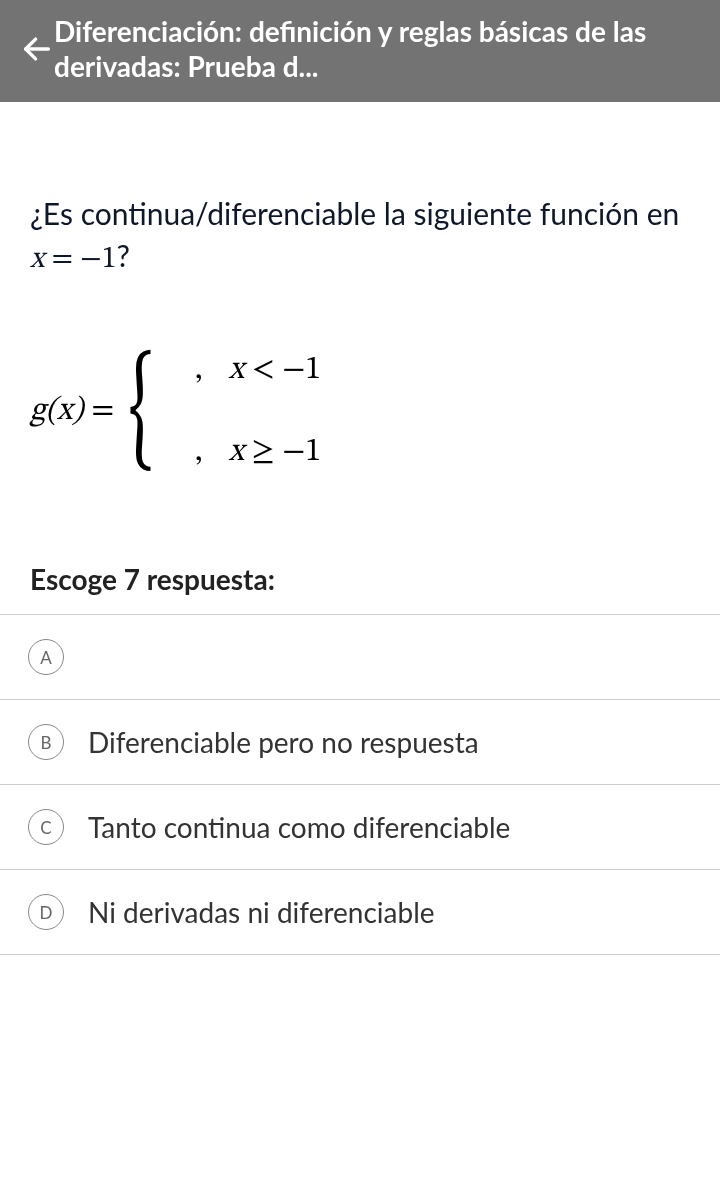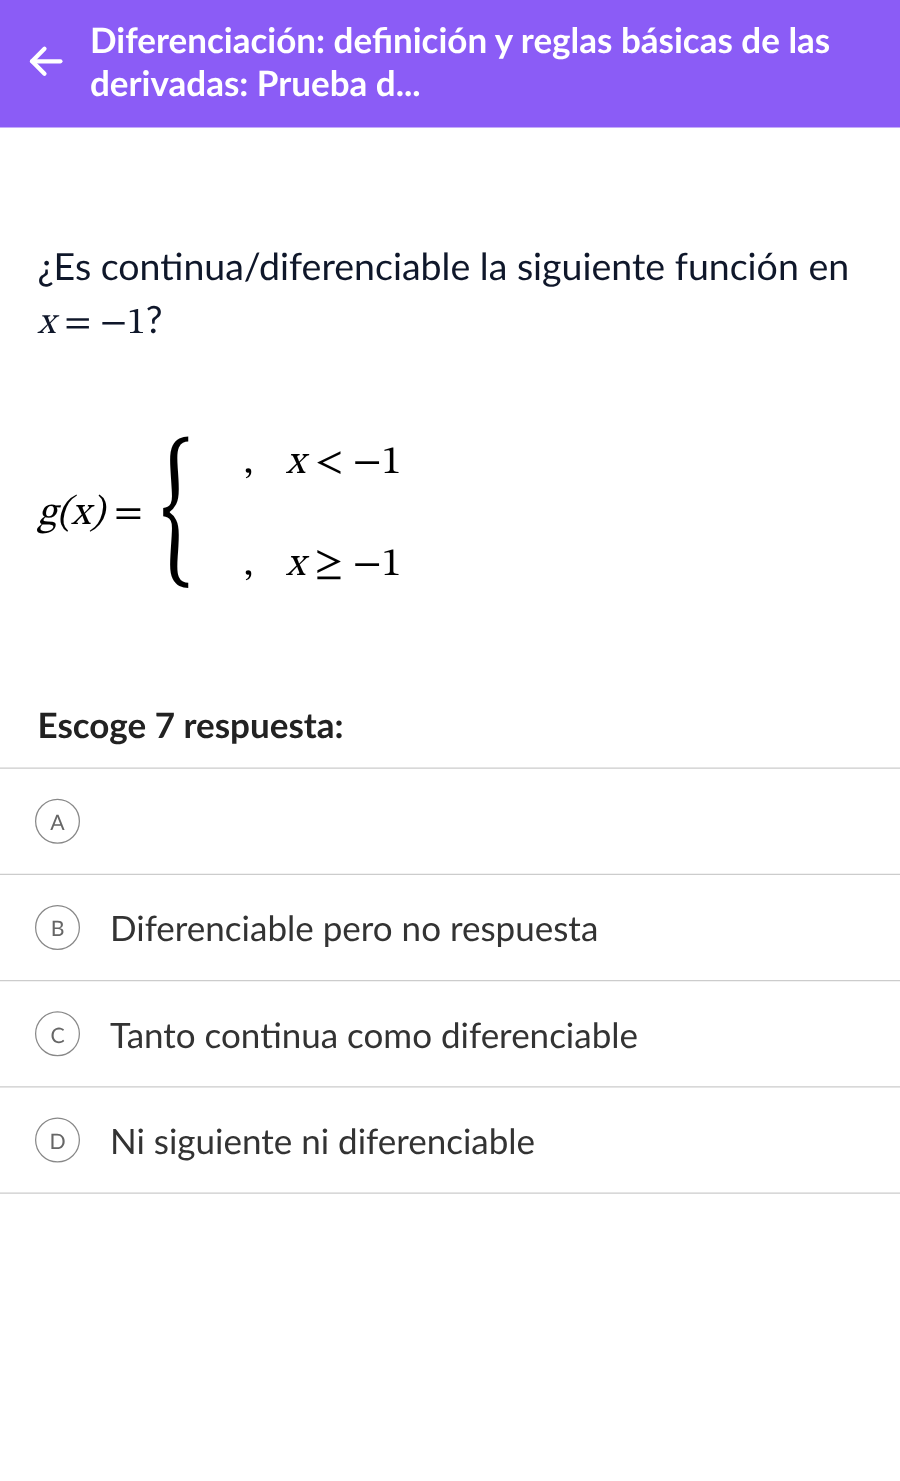--- a/index.html
+++ b/index.html
@@ -4,26 +4,26 @@
 <style>
 * { margin: 0; padding: 0; box-sizing: border-box; }
 body {
   font-family: -apple-system, BlinkMacSystemFont, "Segoe UI", "Lato", sans-serif;
   background: #fff;
   width: 720px;
   height: 1185px;
   overflow: hidden;
 }
 .header {
-  background: #8b5cf6;
+  background: #737373;
   color: #fff;
   display: flex;
   align-items: center;
   padding: 14px 20px 18px 20px;
-  gap: 18px;
+  gap: 0;
 }
 .back-icon {
   flex-shrink: 0;
   display: flex;
   align-items: center;
   justify-content: center;
 }
 .header-title {
   font-size: 28px;
   font-weight: 700;
@@ -153,15 +153,15 @@
   <div class="option">
     <div class="letter-circle">B</div>
     <div>Diferenciable pero no respuesta</div>
   </div>
   <div class="option">
     <div class="letter-circle">C</div>
     <div>Tanto continua como diferenciable</div>
   </div>
   <div class="option">
     <div class="letter-circle">D</div>
-    <div>Ni siguiente ni diferenciable</div>
+    <div>Ni derivadas ni diferenciable</div>
   </div>
 </div>
 
 </body></html>

